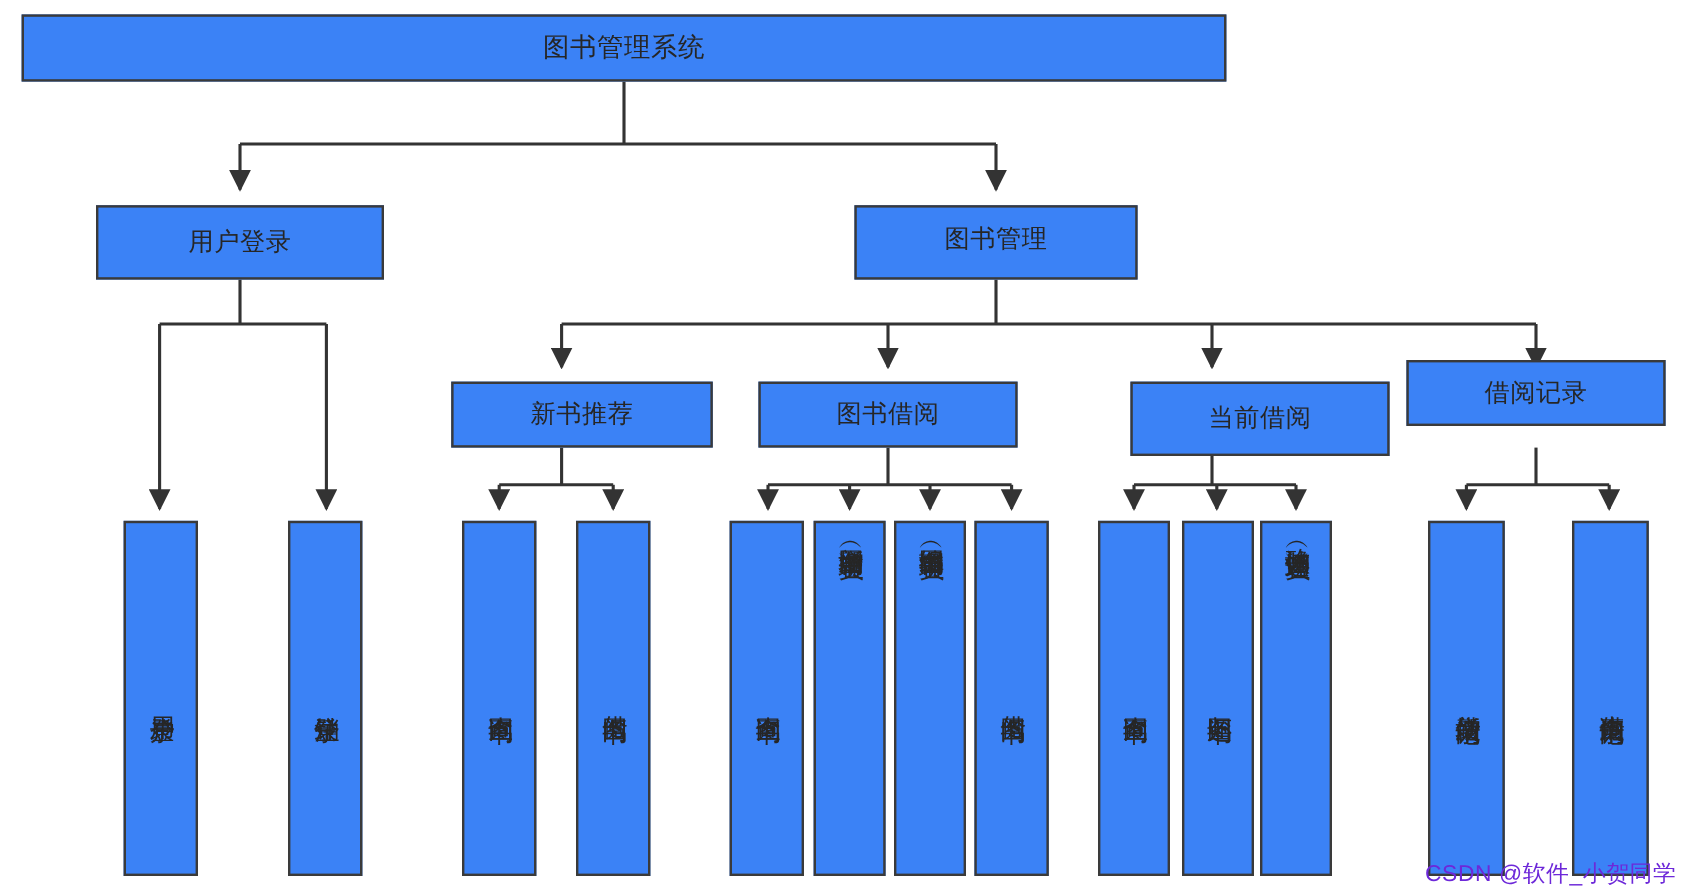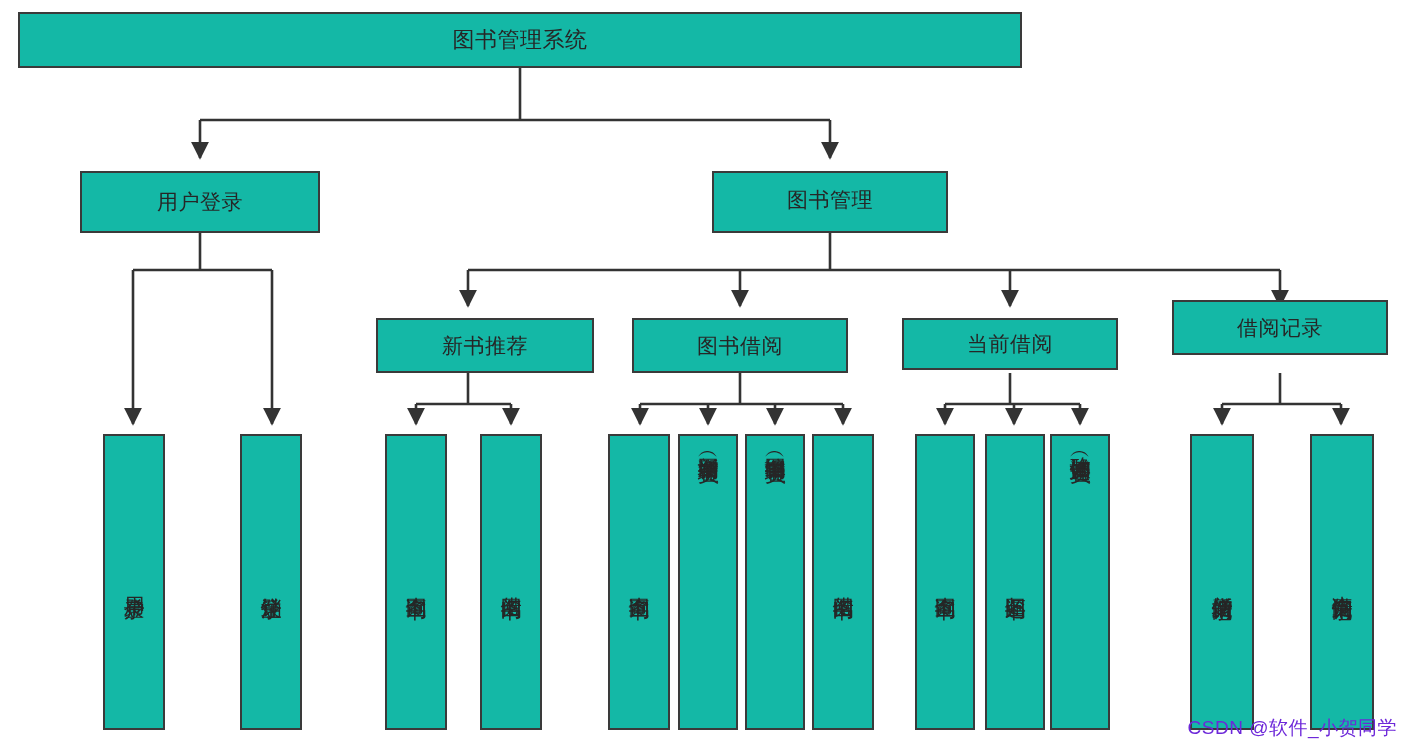--- a/index.html
+++ b/index.html
@@ -22,21 +22,21 @@
     position: absolute;
     left: 0;
     top: 0;
     width: 1405px;
     height: 747px;
     pointer-events: none;
   }
   .node {
     position: absolute;
     box-sizing: border-box;
-    background: #14b8a6;
+    background: #3b82f6;
     border: 2.5px solid #3a3a3a;
     display: flex;
     align-items: center;
     justify-content: center;
     color: #262626;
   }
   .node.horiz {
     font-size: 21px;
     line-height: 1.2;
     letter-spacing: 0.5px;
@@ -141,21 +141,21 @@
   <div class="node horiz" style="left:712px; top:171px; width:236px; height:62px;font-family:Liberation Mono, monospace;">
     <span>图书管理</span>
   </div>
 
   <div class="node horiz" style="left:376px; top:318px; width:218px; height:55px;">
     <span>新书推荐</span>
   </div>
   <div class="node horiz" style="left:632px; top:318px; width:216px; height:55px;">
     <span>图书借阅</span>
   </div>
-  <div class="node horiz" style="left:902px; top:318px; width:216px; height:52px;">
+  <div class="node horiz" style="left:942px; top:318px; width:216px; height:62px;">
     <span>当前借阅</span>
   </div>
   <div class="node horiz" style="left:1172px; top:300px; width:216px; height:55px;">
     <span>借阅记录</span>
   </div>
 
   <div class="node leaf center-v" style="left:103px; top:434px; width:62px; height:296px;">
     <span class="vtext">用户登录</span>
   </div>
   <div class="node leaf center-v" style="left:240px; top:434px; width:62px; height:296px;">

